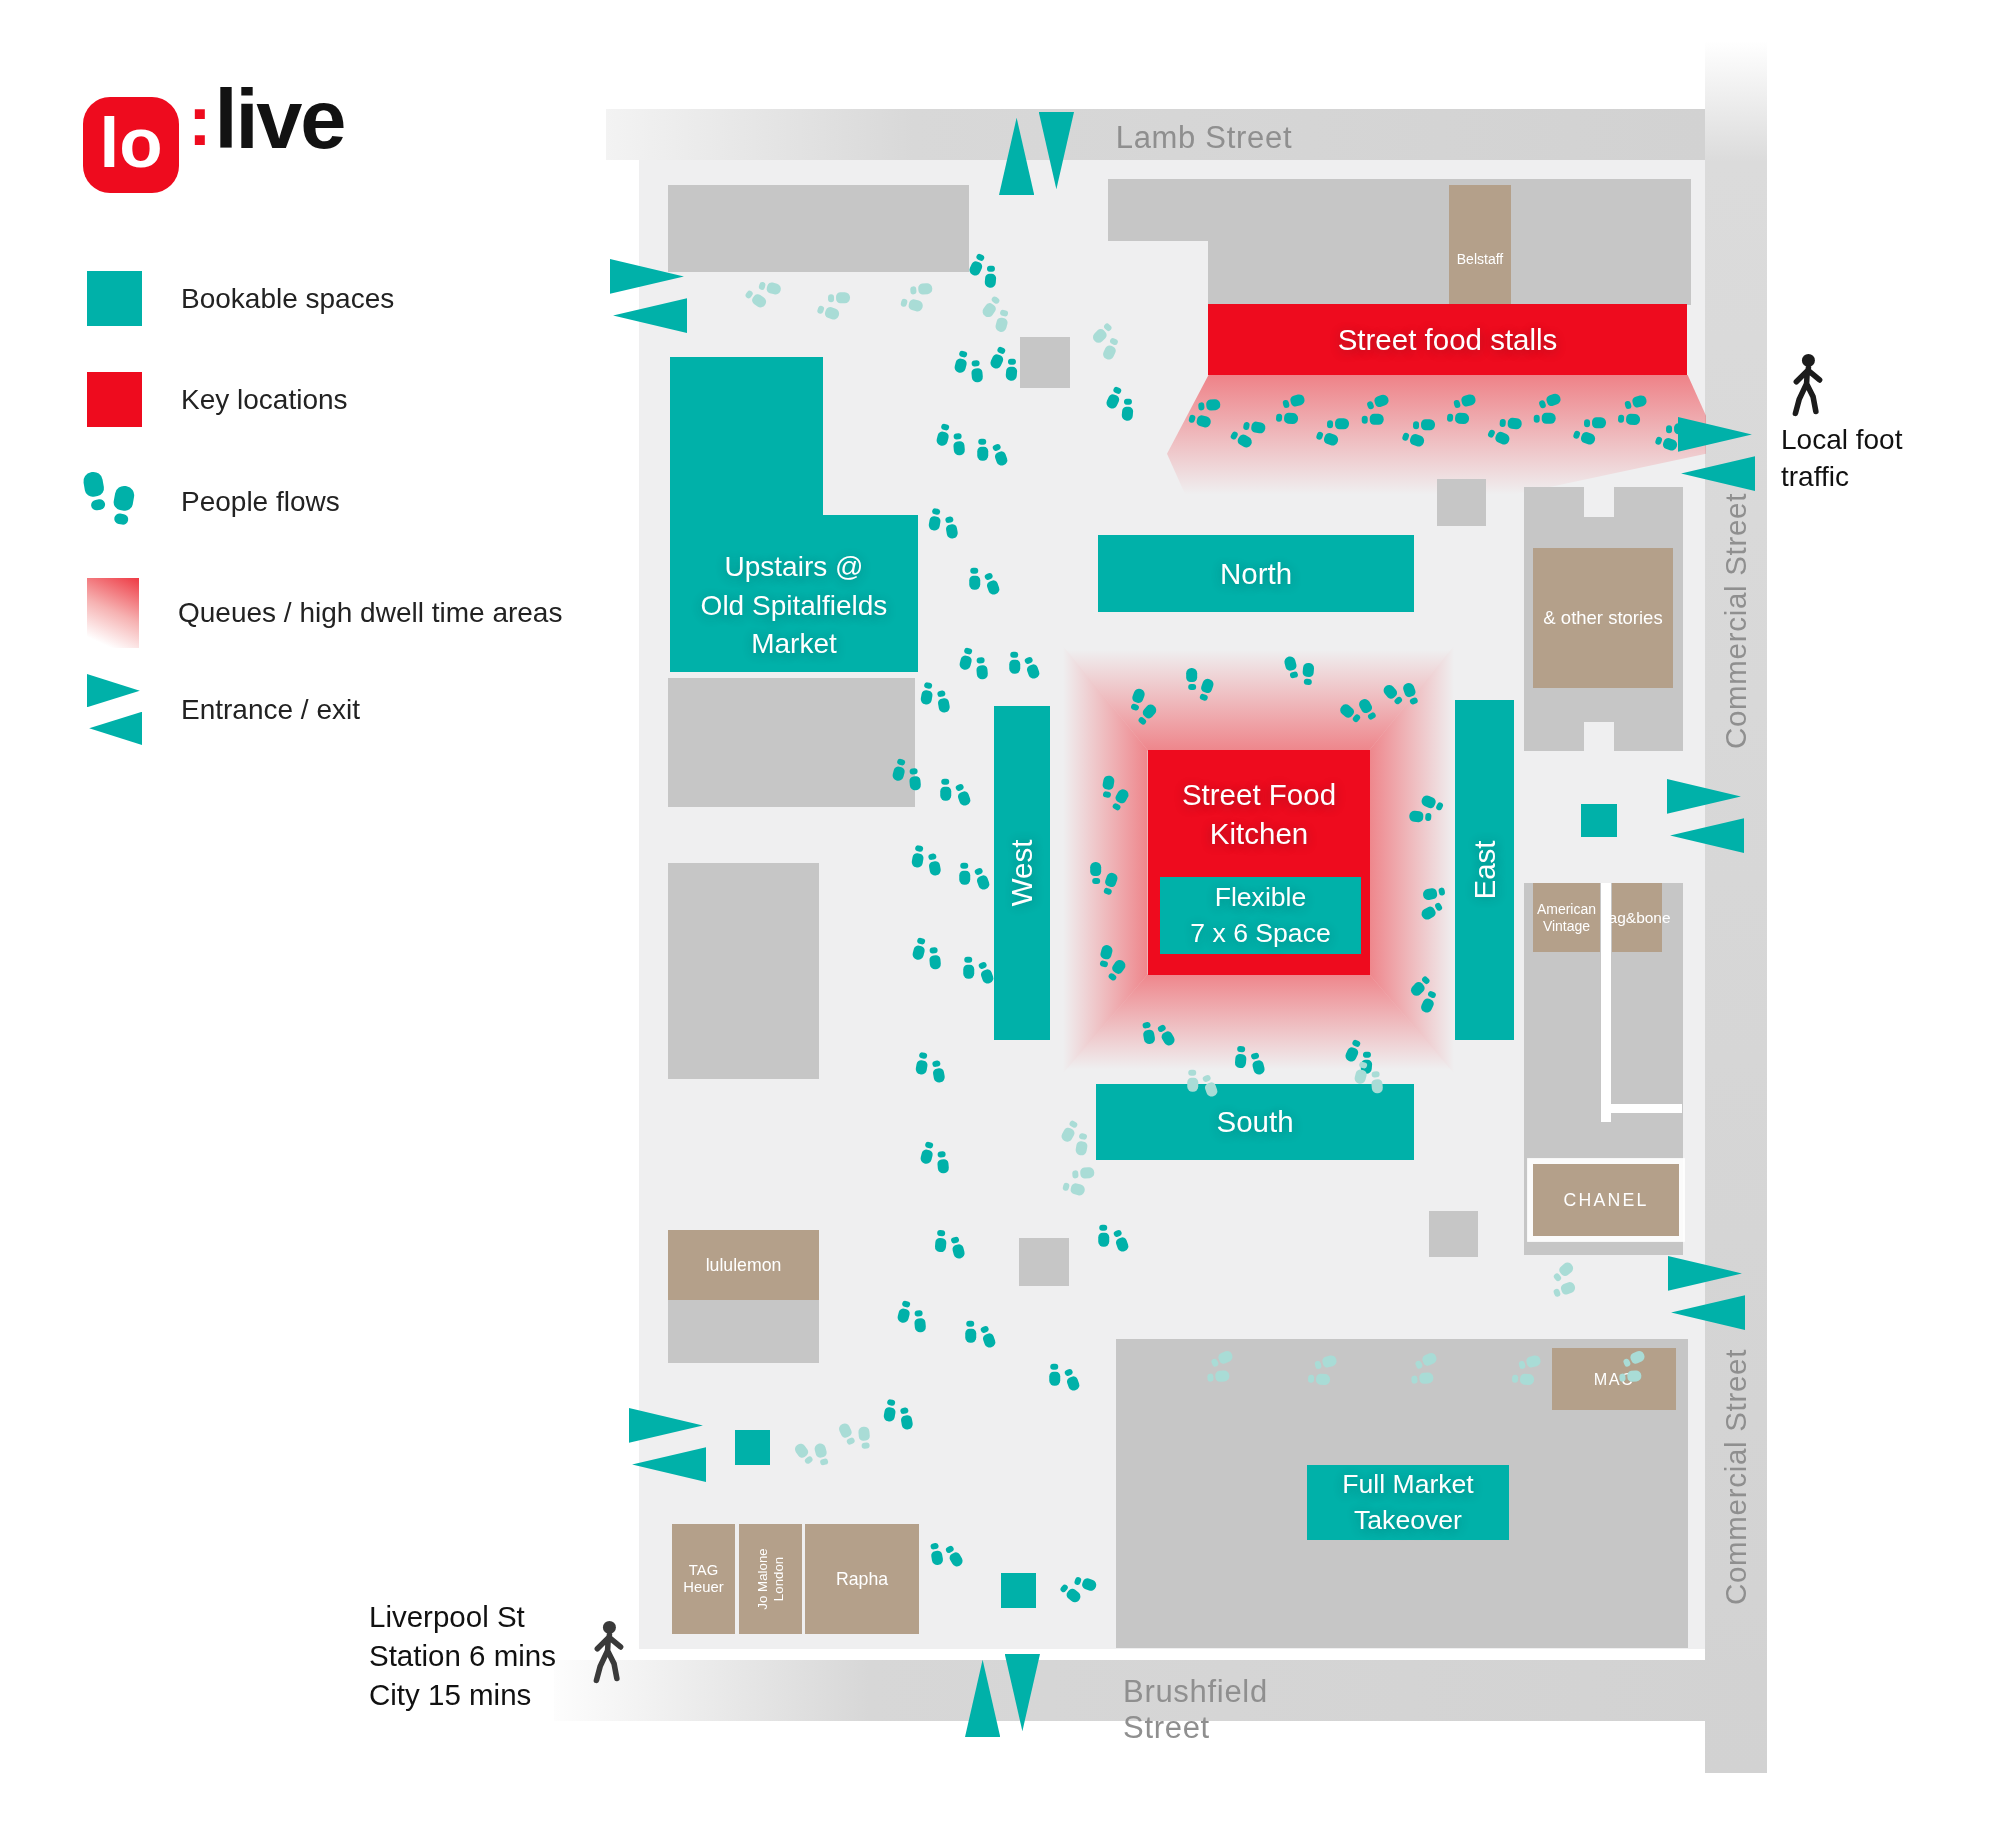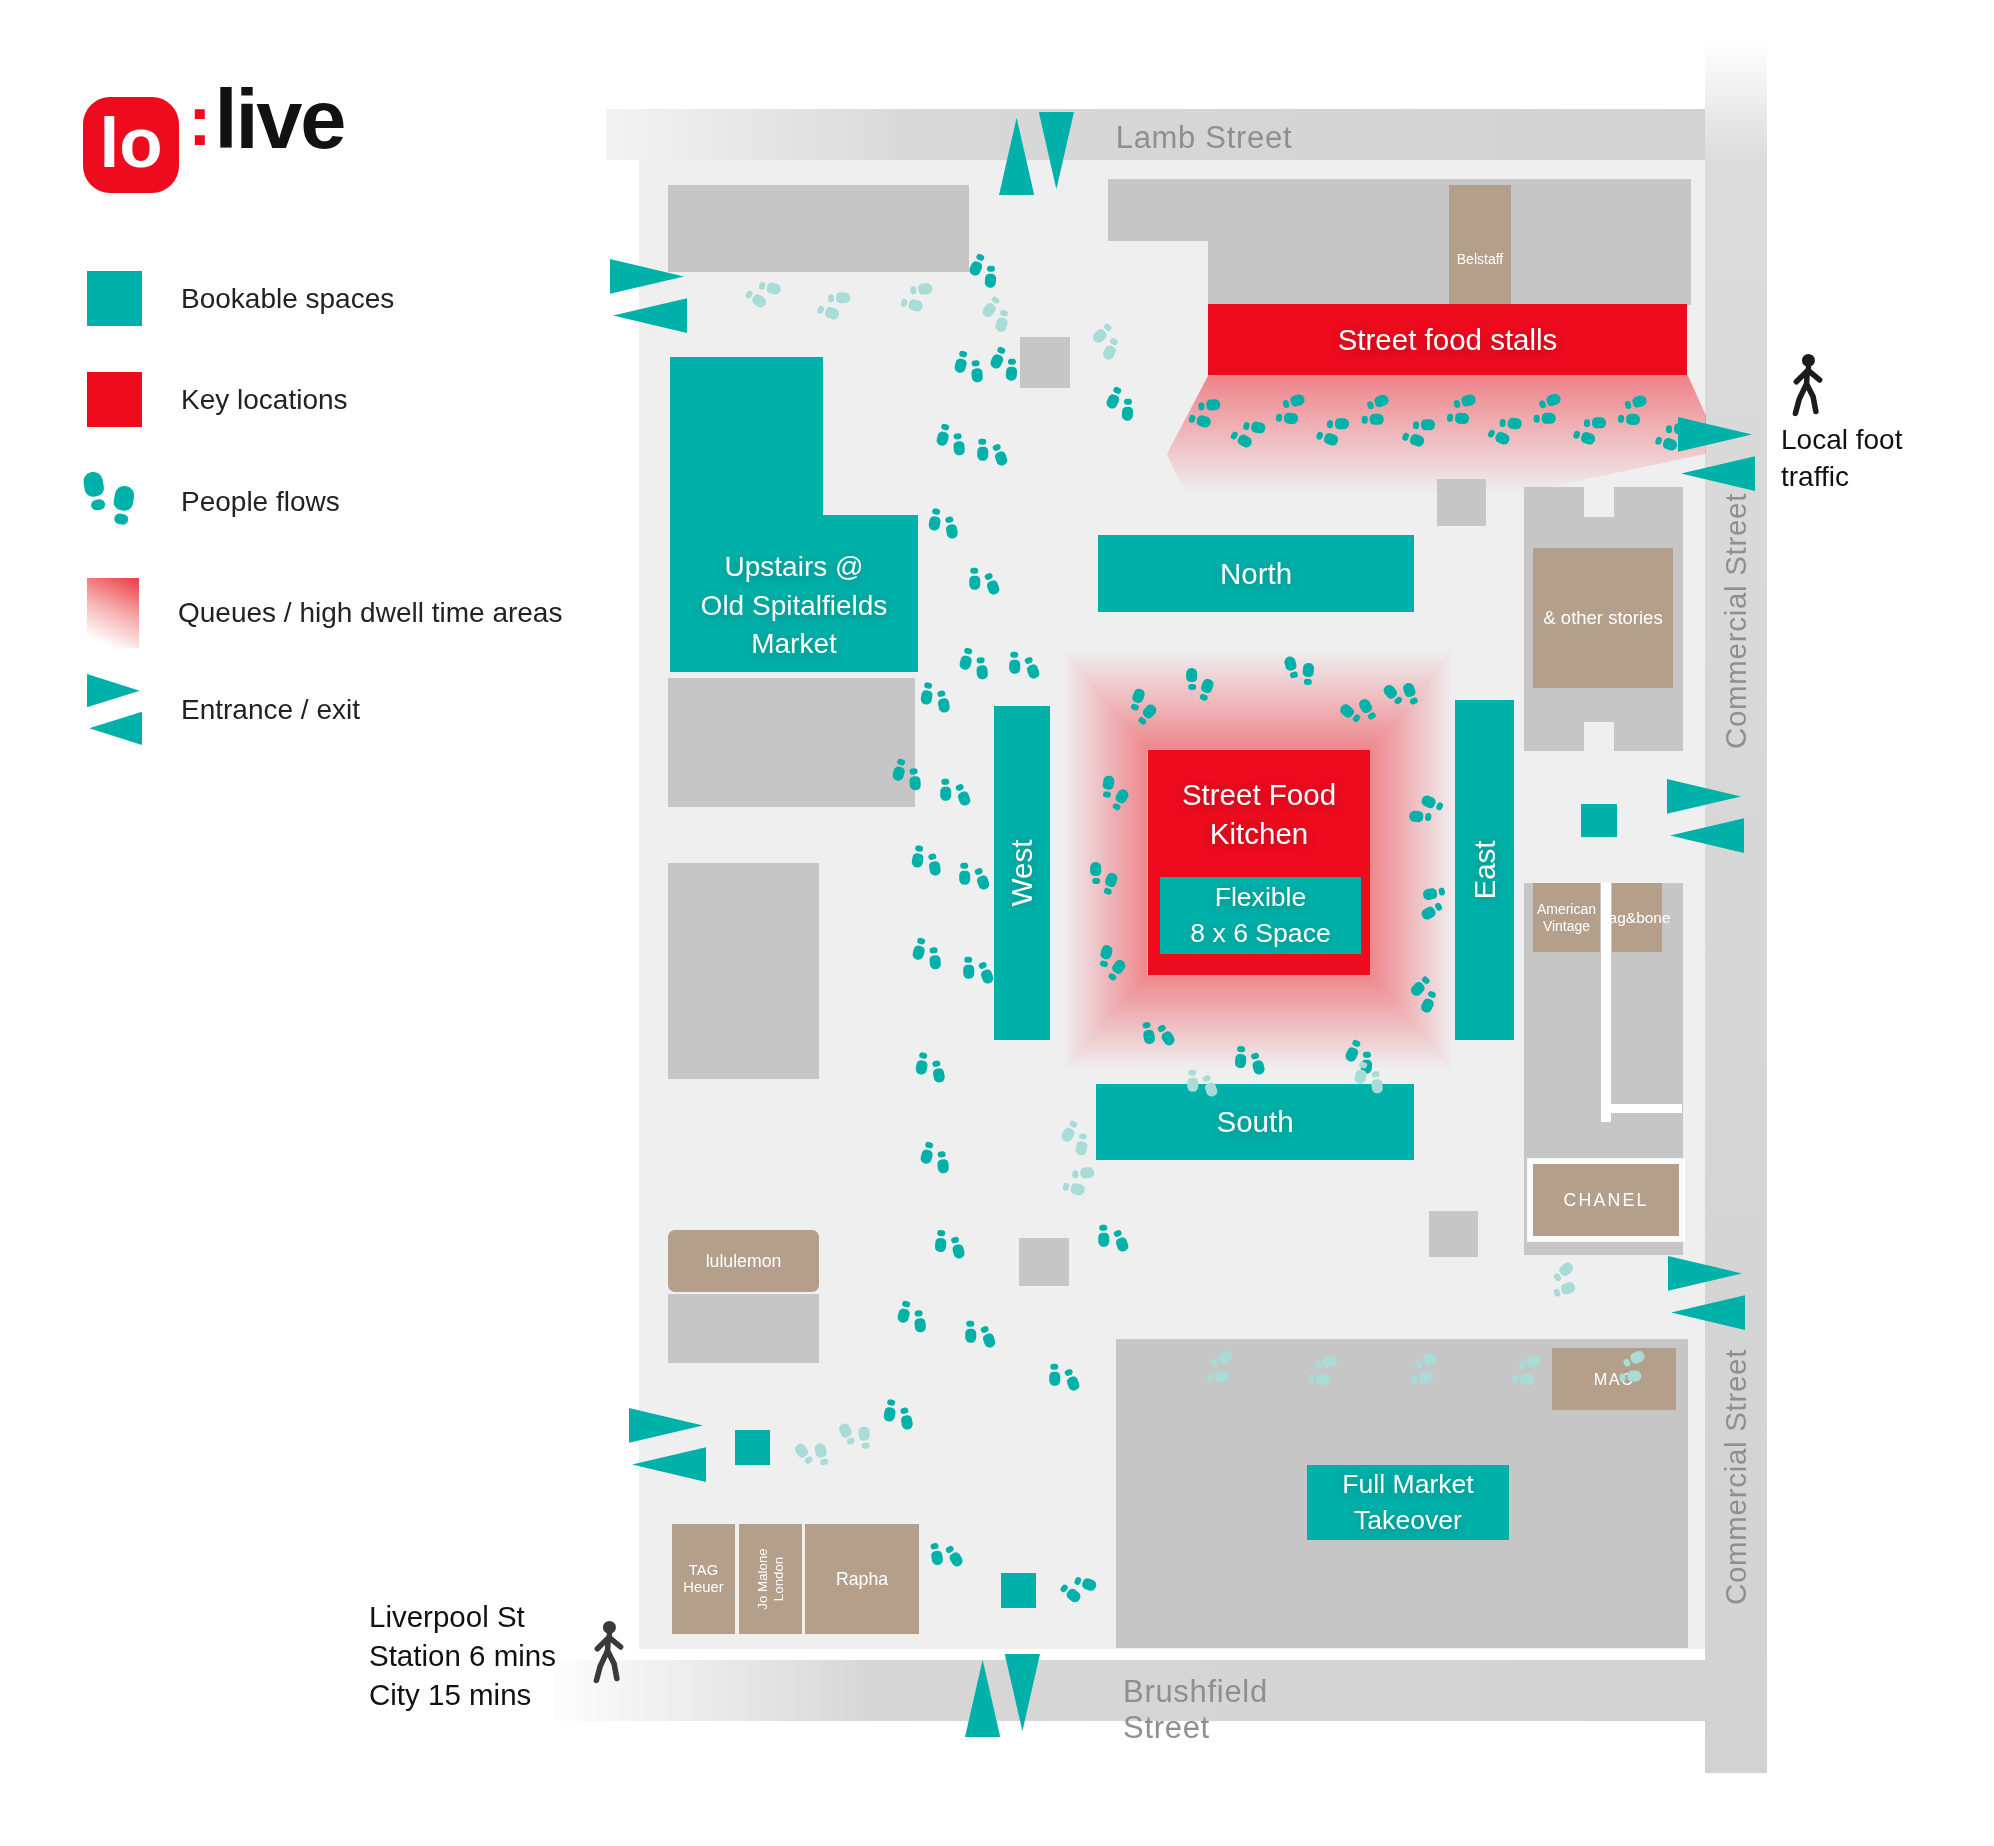--- a/index.html
+++ b/index.html
@@ -172,21 +172,21 @@
   </div>
   <div class="a tan" style="left:1612px;top:883px;width:50px;height:69px;font-size:15.5px;">
     <span>rag&amp;bone</span>
   </div>
   <div class="a tan" style="left:1533px;top:1164px;width:146px;height:72px;font-size:17.7px;letter-spacing:2.2px;box-shadow:0 0 0 5.9px rgba(255,255,255,.92);">
     <span>CHANEL</span>
   </div>
   <div class="a tan" style="left:1552px;top:1348px;width:124px;height:62px;font-size:16.2px;letter-spacing:1.5px;">
     <span>MAC</span>
   </div>
-  <div class="a tan" style="left:668px;top:1230px;width:151px;height:62px;font-size:17.7px;border-radius:7px;">
+  <div class="a tan" style="left:668px;top:1230px;width:151px;height:70px;font-size:17.7px;">
     <span>lululemon</span>
   </div>
   <div class="a tan" style="left:672px;top:1524px;width:63px;height:110px;font-size:14.8px;flex-direction:column;">
     <div>TAG</div>
     <div>Heuer</div>
   </div>
   <div class="a tan" style="left:739px;top:1524px;width:63px;height:110px;">
     <div style="transform:rotate(-90deg);font-size:13.3px;line-height:1.2;white-space:nowrap;text-align:center;">
       <div>Jo Malone</div>
       <div>London</div>
@@ -220,21 +220,21 @@
   <div class="a teal" style="left:670px;top:357px;width:153px;height:315px;"></div>
   <div class="a teal" style="left:823px;top:515px;width:95px;height:157px;"></div>
   <div class="lines" style="left:670px;top:547px;width:248px;height:118px;font-size:28px;line-height:1.38;">
     <div>Upstairs @</div>
     <div>Old Spitalfields</div>
     <div>Market</div>
   </div>
   <div class="a teal" style="left:1160px;top:877px;width:201px;height:77px;"></div>
   <div class="lines" style="left:1160px;top:877px;width:201px;height:77px;font-size:26.6px;line-height:1.35;">
     <div>Flexible</div>
-    <div>8 x 6 Space</div>
+    <div>7 x 6 Space</div>
   </div>
   <div class="a teal" style="left:1307px;top:1465px;width:202px;height:75px;"></div>
   <div class="lines" style="left:1307px;top:1465px;width:202px;height:75px;font-size:26.6px;line-height:1.35;">
     <div>Full Market</div>
     <div>Takeover</div>
   </div>
 
   <div class="a" style="left:0;top:0;width:1995px;height:1846px;" id="flows-layer">
       <div class="fp d" style="left: 983px; top: 270px; transform: translate(-50%, -50%) rotate(195deg);">
         <i class="pl"></i>

